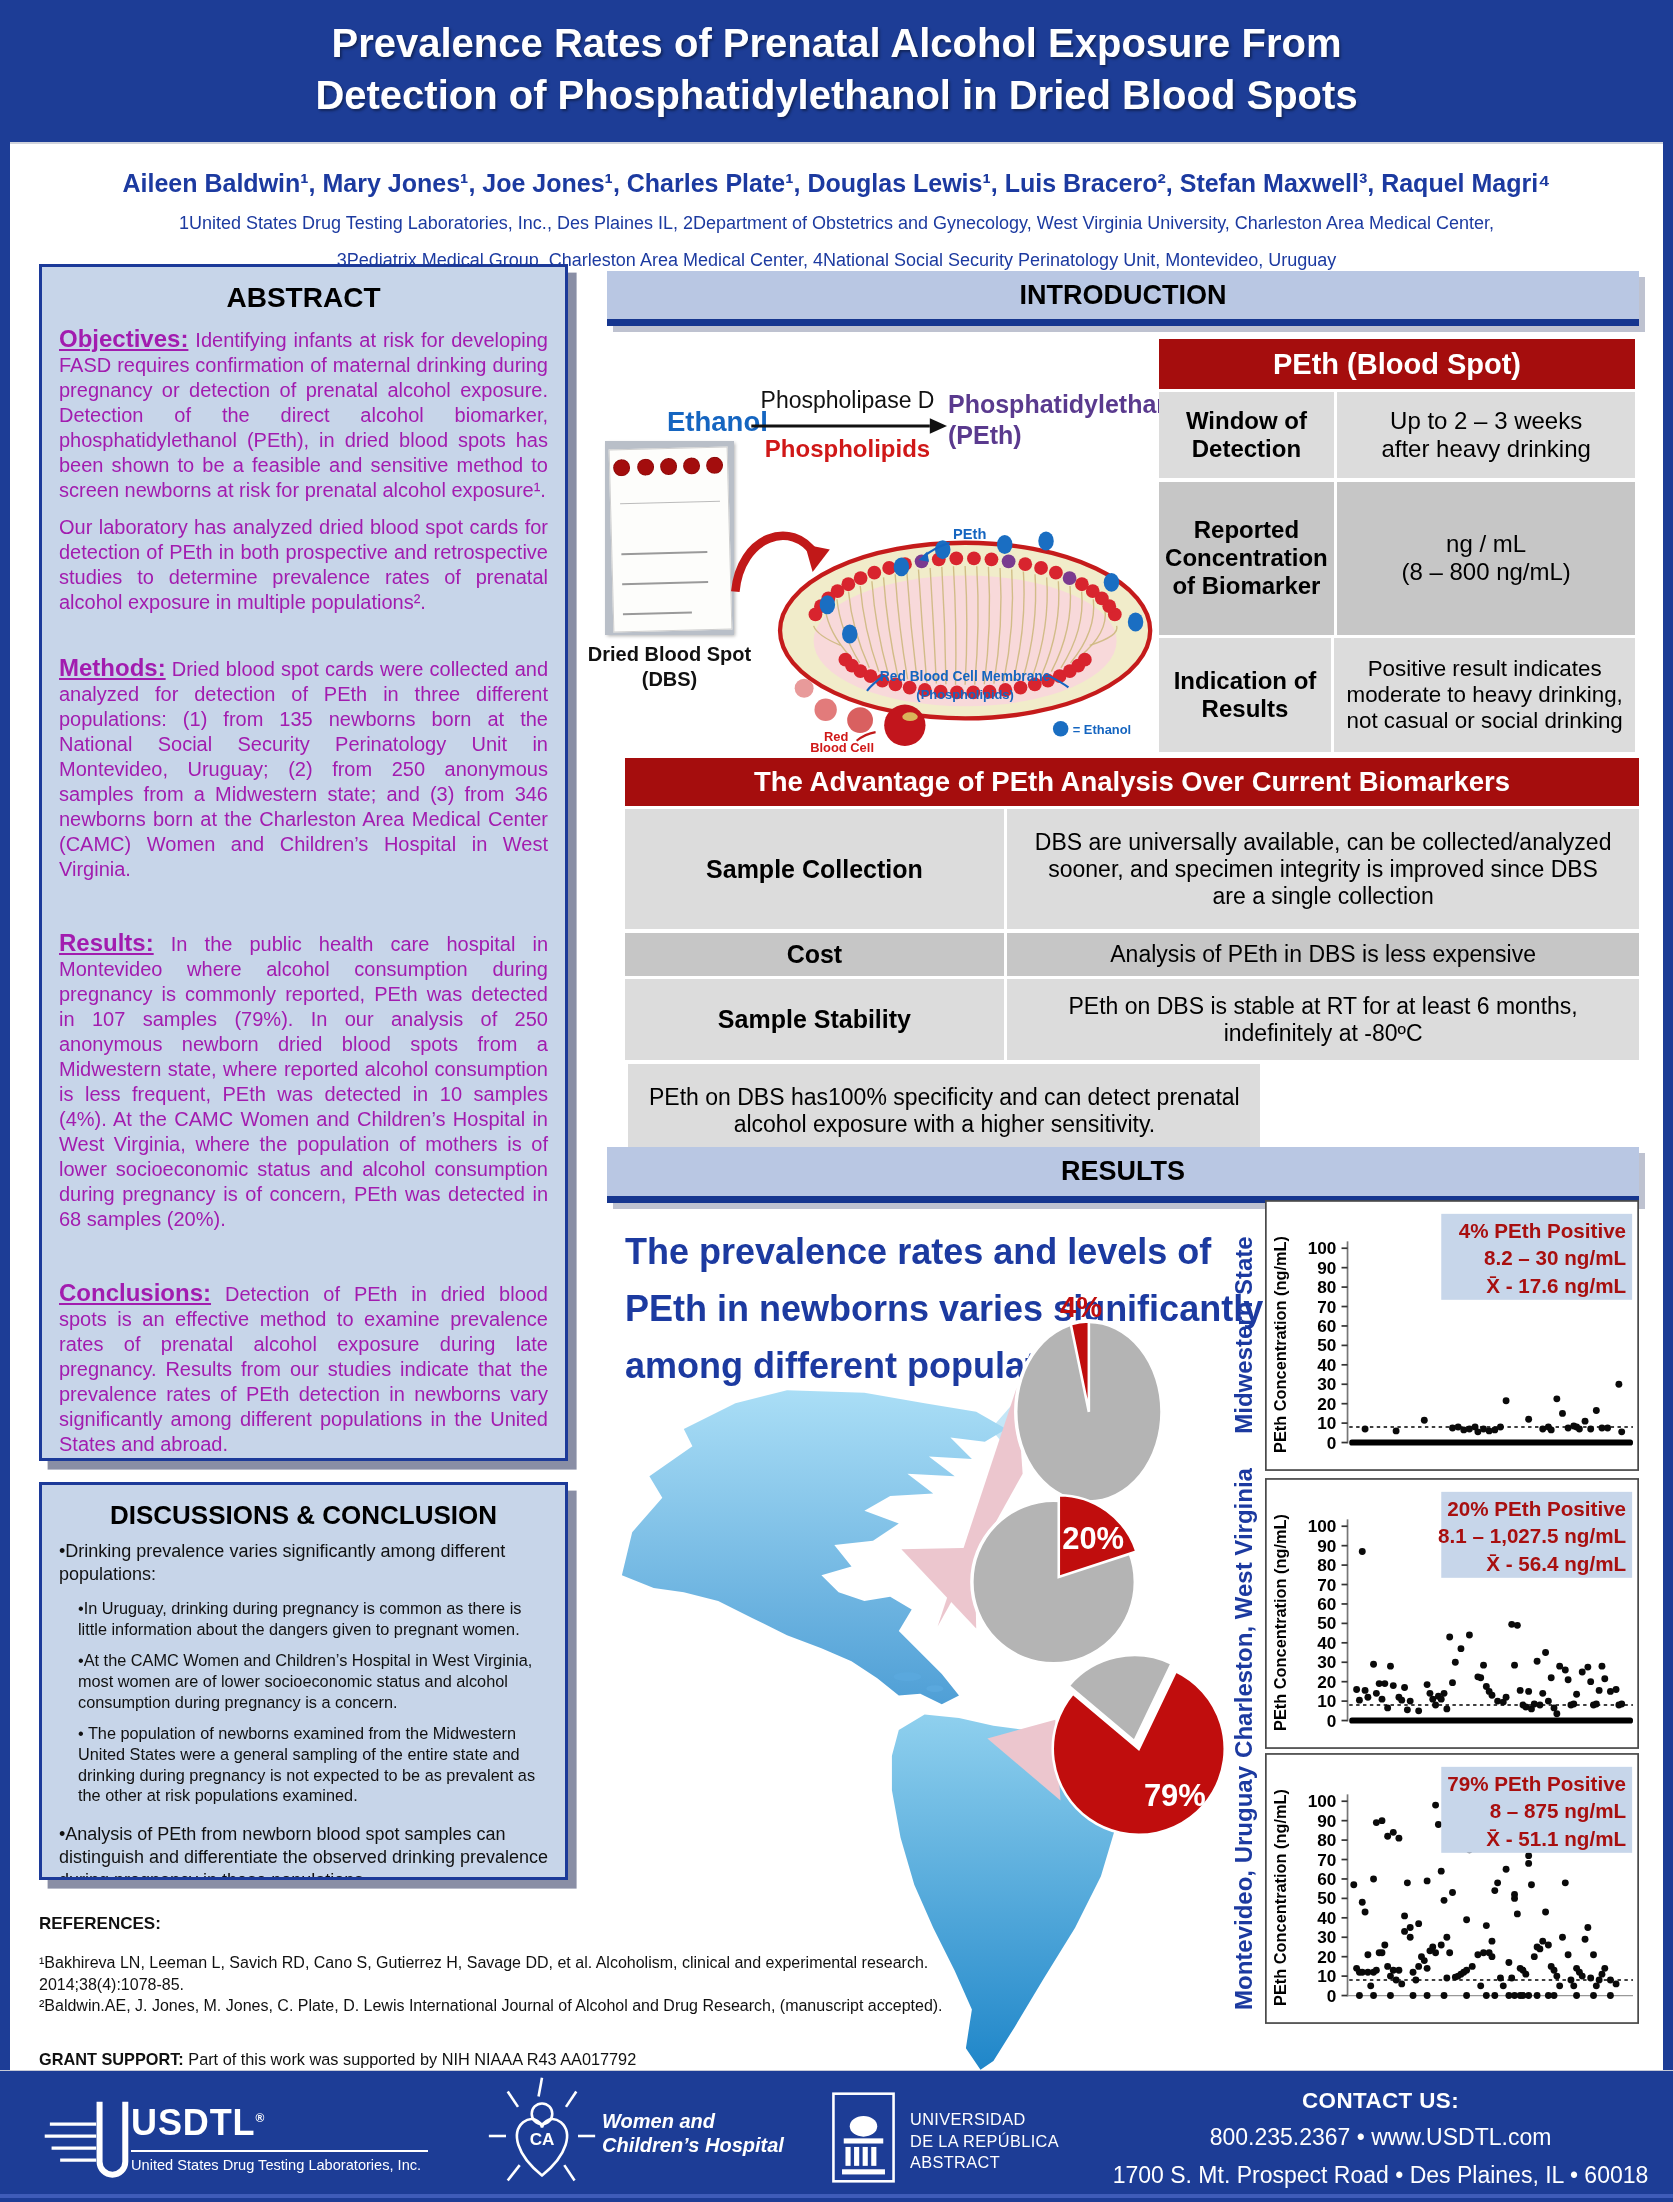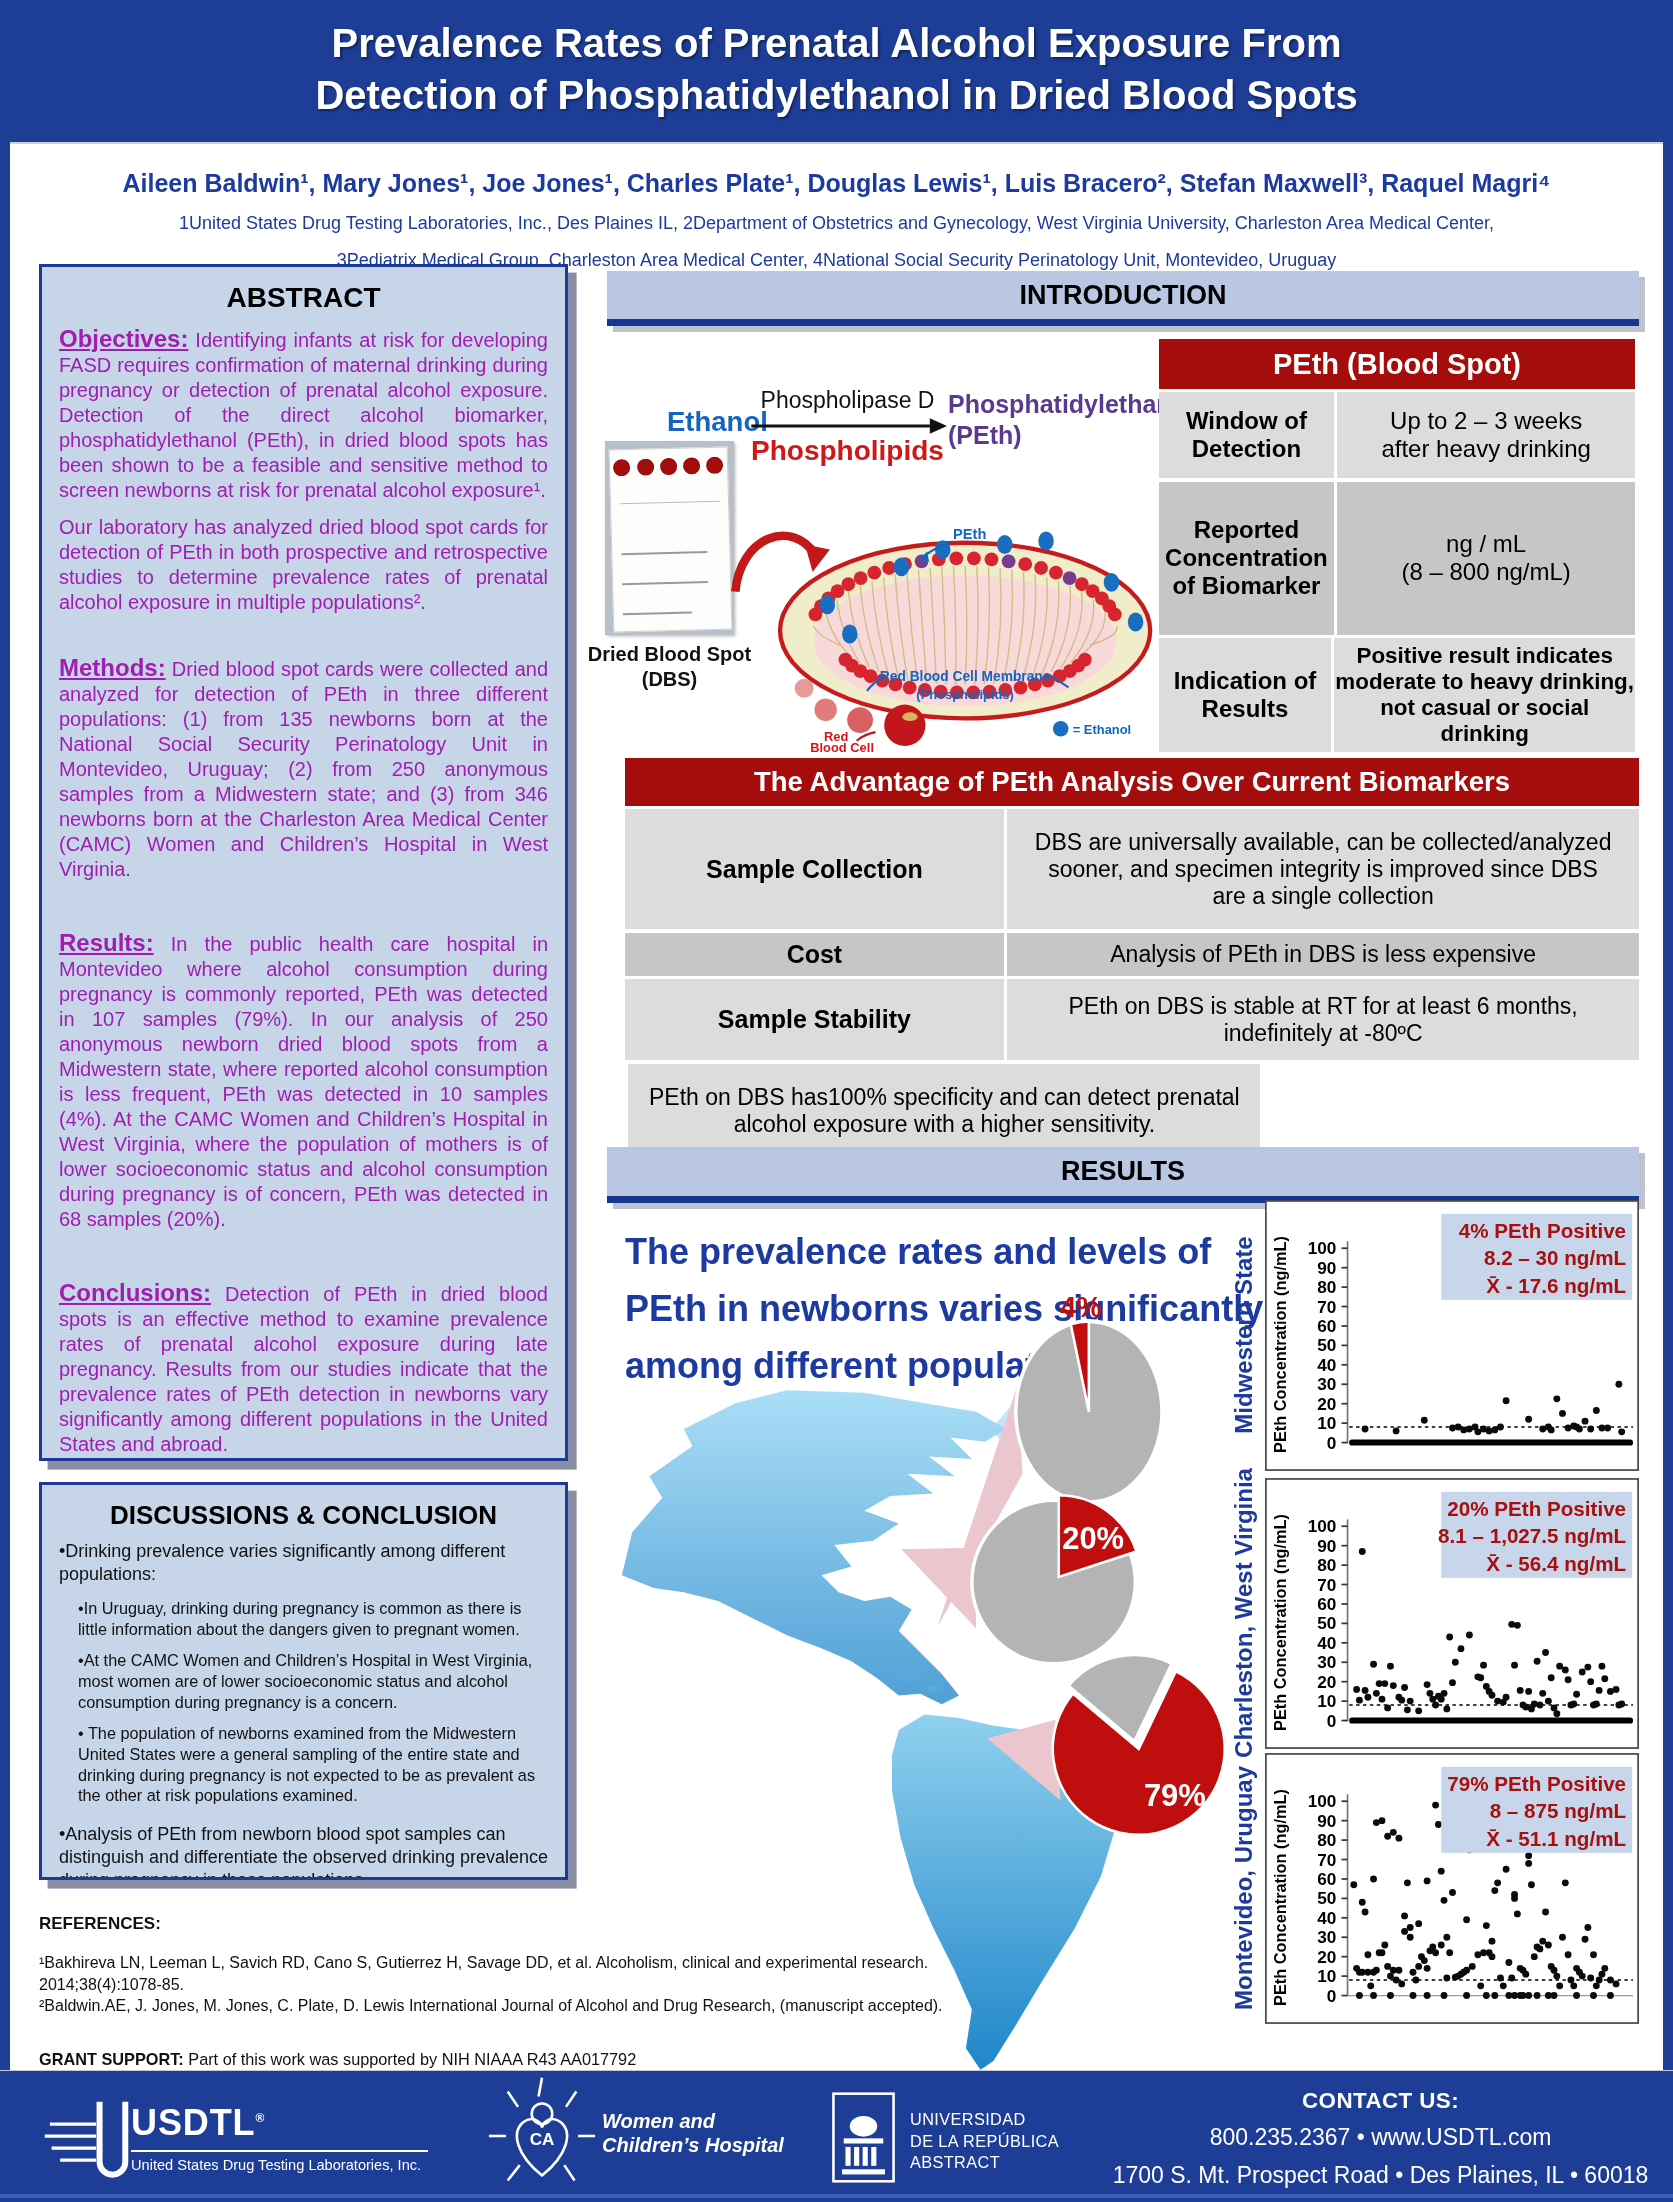--- a/index.html
+++ b/index.html
@@ -33,21 +33,21 @@
   .refs .rg{margin-top:33px;font-size:16.3px;}
   .refs .rg b{font-weight:bold;}
   
   .secbar{position:absolute;left:607px;width:1032px;height:48px;background:#b9c7e3;
           border-bottom:7.7px solid #16368f;box-shadow:6px 6px 0 rgba(110,120,150,.45);
           text-align:center;font-size:27px;font-weight:bold;color:#000;line-height:48px;}
   
   .rx-label{position:absolute;font-weight:bold;}
   .ethanol{left:667px;top:406px;font-size:27.5px;color:#1565c0;}
   .plase{left:740px;top:387px;width:215px;text-align:center;font-size:23px;color:#111;font-weight:normal;}
-  .plipids{left:740px;top:435px;width:215px;text-align:center;font-size:28px;color:#d01818;}
+  .plipids{left:740px;top:435px;width:215px;text-align:center;font-size:24px;color:#d01818;}
   .product{left:948px;top:389px;width:241px;font-size:25px;color:#5a3a8e;line-height:31px;}
   .dbs-card{position:absolute;left:605px;top:441px;width:129px;height:194px;background:#b9bfc8;
             box-shadow:1.7px 1.7px 3.4px rgba(0,0,0,.3);}
   .dbs-inner{position:absolute;left:6px;top:6.9px;width:117px;height:181px;background:#fdfdfb;
              border:0.9px solid #cfcfcf;transform:rotate(-1.5deg);}
   .dbs-spots{position:absolute;left:3.4px;top:8.6px;width:110px;display:flex;justify-content:space-between;}
   .spot{width:17px;height:17px;border-radius:50%;background:#a30d0d;border:1.7px dotted #7c0a0a;box-sizing:border-box;}
   .dbs-line{position:absolute;left:8.6px;height:1.7px;background:#9a9a9a;}
   .dbs-cap{position:absolute;left:575px;top:642px;width:189px;text-align:center;
            font-size:20px;font-weight:bold;color:#111;line-height:25px;}
@@ -272,21 +272,21 @@
     <div class="trow">
       <div class="tcell tlabel bg-b" style="width:175px;height:153px;font-size:24px;">Reported
 Concentration
 of Biomarker</div>
       <div class="tcell bg-b" style="width:298px;height:153px;font-size:24px;margin-left:3.4px;">ng / mL
 (8 – 800 ng/mL)</div>
     </div>
     <div class="trow">
       <div class="tcell tlabel bg-a" style="width:175px;height:114px;font-size:24px;">Indication of
 Results</div>
-      <div class="tcell bg-a" style="width:306px;height:114px;font-size:22.4px;margin-left:3.4px;font-weight:bold;">Positive result indicates
+      <div class="tcell bg-a" style="width:306px;height:114px;font-size:22.4px;margin-left:3.4px;">Positive result indicates
 moderate to heavy drinking,
 not casual or social drinking</div>
     </div>
   </div>
 
   <div class="dtable" style="left:625px;top:758px;width:1014px;">
     <div class="thead" style="height:48px;font-size:27.5px;">The Advantage of PEth Analysis Over Current Biomarkers</div>
     <div class="trow">
       <div class="tcell tlabel bg-a" style="width:379px;height:120px;font-size:25px;">Sample Collection</div>
       <div class="tcell bg-a" style="width:632px;height:120px;font-size:23px;margin-left:3.4px;padding:0 26px;">DBS are universally available, can be collected/analyzed sooner, and specimen integrity is improved since DBS are a single collection</div>

